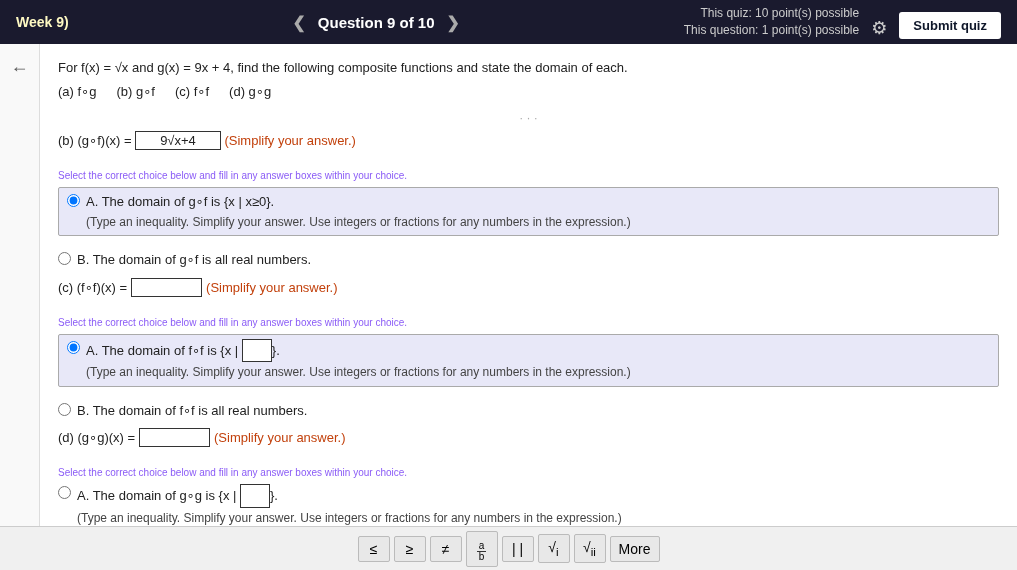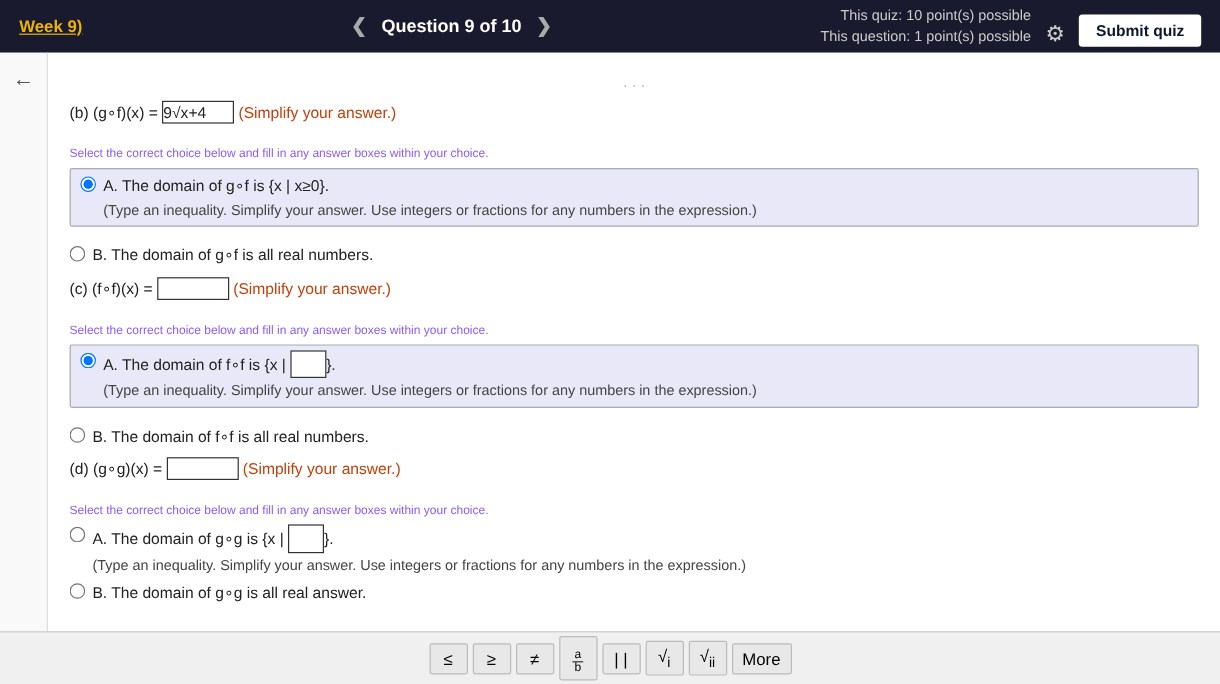--- a/index.html
+++ b/index.html
@@ -2,21 +2,21 @@
 <html><head>
   <meta charset="utf-8">
   <style>
     * { box-sizing: border-box; margin: 0; padding: 0; }
     body { font-family: Arial, sans-serif; font-size: 14px; background: #f0f0f0; width: 1017px; height: 570px; overflow: hidden; }
 
     .top-bar {
       display: flex; align-items: center; justify-content: space-between;
       background: #1a1a2e; color: white; padding: 8px 16px; height: 44px;
     }
-    .top-bar-left { font-size: 14px; font-weight: bold; color: #eab308; text-decoration: underline; }
+    .top-bar-left { font-size: 14px; font-weight: bold; color: #fef9c3; }
     .top-bar-center { display: flex; align-items: center; gap: 12px; font-size: 15px; font-weight: bold; }
     .top-bar-center .nav-arrow { cursor: pointer; font-size: 16px; color: #aaa; }
     .top-bar-right { display: flex; align-items: flex-end; gap: 12px; }
     .quiz-info { text-align: right; font-size: 12px; color: #ccc; line-height: 1.4; }
     .submit-btn {
       background: white; color: #0f172a; border: none; padding: 6px 14px;
       font-size: 13px; font-weight: bold; cursor: pointer; border-radius: 3px;
     }
     .gear-icon { font-size: 18px; cursor: pointer; color: #ccc; }
 
@@ -35,21 +35,21 @@
 
     .question-header { font-size: 13px; margin-bottom: 10px; color: #222; line-height: 1.5; }
     .question-header .parts { display: flex; gap: 20px; margin-top: 4px; }
     .parts span { font-size: 13px; }
 
     .divider-dots { text-align: center; color: #aaa; font-size: 12px; margin: 6px 0; }
 
     .part-section { margin-bottom: 8px; }
     .part-answer { font-size: 13px; margin-bottom: 4px; color: #222; }
     .part-answer .answer-box {
-      display: inline-block; border: 1px solid #333; padding: 1px 0;
+      display: inline-block; border: 1px solid #333; padding: 1px 24px;
       font-size: 13px; background: white; min-width: 60px;
     }
     .simplify-note { font-size: 13px; color: #c2410c; }
 
     .select-instruction { font-size: 10px; color: #8b5cf6; margin-bottom: 6px; margin-top: 20px; }
 
     .radio-option { display: flex; align-items: flex-start; margin-bottom: 4px; gap: 6px; }
     .radio-option input[type="radio"] { margin-top: 2px; }
     .radio-option label { font-size: 13px; color: #222; line-height: 1.5; cursor: pointer; }
     .domain-box {
@@ -99,20 +99,31 @@
   </div>
 </div>
 
 <div class="main-content">
   <div class="left-panel">
     <span class="back-arrow">←</span>
   </div>
 
   <div class="content-area">
 
+    <div class="question-header">
+      <div>
+        For f(x) = √x and g(x) = 9x + 4, find the following composite functions and state the domain of each.
+      </div>
+      <div class="parts">
+        <span>(a) f∘g</span>
+        <span>(b) g∘f</span>
+        <span>(c) f∘f</span>
+        <span>(d) g∘g</span>
+      </div>
+    </div>
 
     <div class="divider-dots">· · ·</div>
 
     <div class="part-section">
       <div class="part-answer">
         <span>(b) (g∘f)(x) = </span>
         <span class="answer-box">9√x+4</span>
         <span class="simplify-note"> (Simplify your answer.)</span>
       </div>
       <div class="select-instruction">

